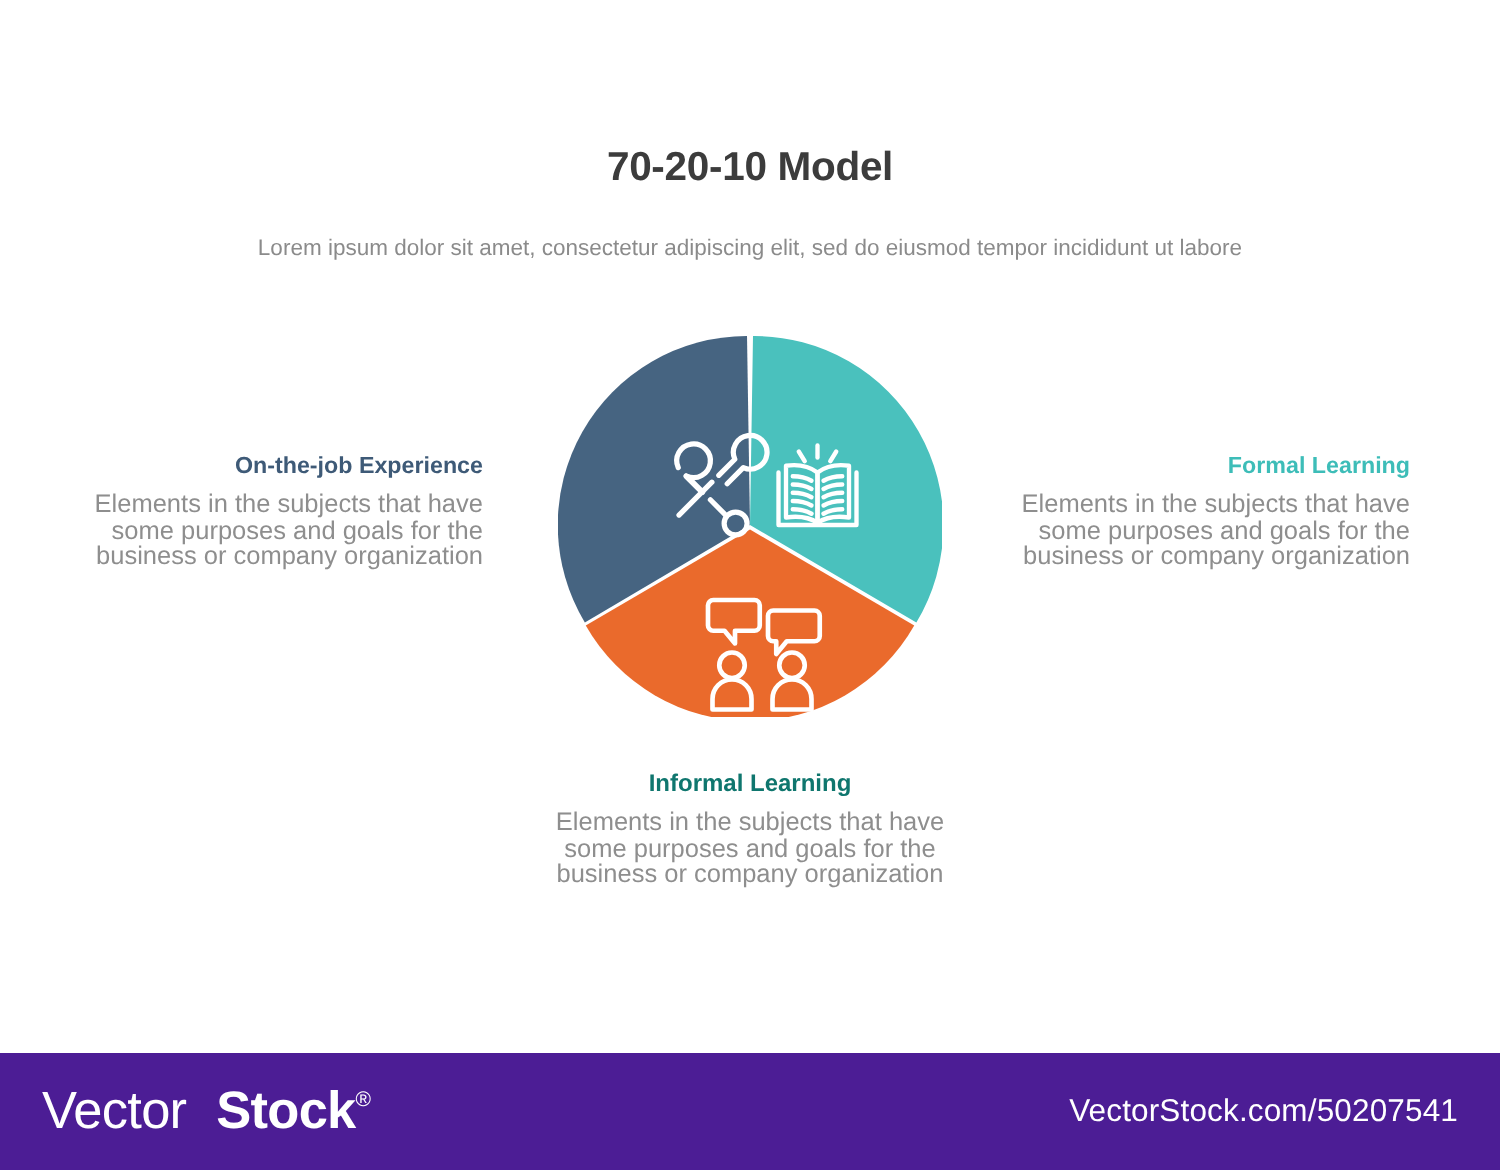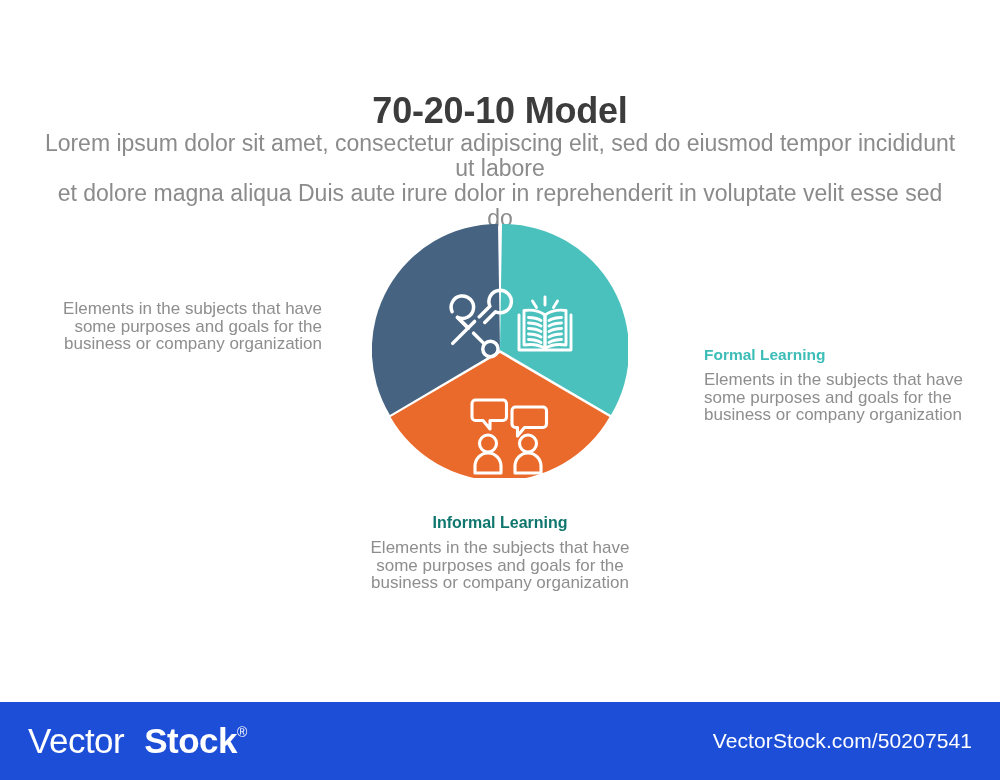--- a/index.html
+++ b/index.html
@@ -23,30 +23,30 @@
   
   #header {
     position: absolute;
     top: 92px;
     left: 0;
     width: 1000px;
     text-align: center;
   }
 
   #title {
-    font-size: 36px;
+    font-size: 27px;
     font-weight: bold;
     color: #3c3c3c;
     letter-spacing: -0.2px;
     line-height: 38px;
   }
 
   #subtitle {
-    margin-top: 1px;
-    font-size: 23px;
+    margin-top: 23px;
+    font-size: 15px;
     color: #8b8b8b;
     line-height: 25px;
     font-weight: 400;
     padding: 0 42px;
   }
 
   
   #chart-area {
     position: absolute;
     left: 372px;
@@ -76,44 +76,43 @@
 
   #label-left {
     left: 60px;
     top: 300px;
     width: 262px;
     text-align: right;
   }
   #label-left .label-title { color: #3e5a77; }
 
   #label-right {
-    left: 704px;
+    left: 678px;
     top: 300px;
     width: 262px;
-    text-align: left;
-    margin-top: 44px;
+    text-align: right;
   }
   #label-right .label-title { color: #3dbdb8; }
 
   #label-bottom {
     left: 369px;
     top: 512px;
     width: 262px;
     text-align: center;
   }
   #label-bottom .label-title { color: #0f766e; font-size: 16px; }
 
   
   #footer {
     position: absolute;
     left: 0;
     bottom: 0;
     width: 1000px;
     height: 78px;
-    background: #1d4ed8;
+    background: #4c1d95;
     display: flex;
     align-items: center;
     justify-content: space-between;
     padding: 0 28px 0 28px;
   }
 
   #wm-logo {
     display: flex;
     align-items: flex-start;
     color: #ffffff;
@@ -139,21 +138,20 @@
 </style>
 </head>
 <body>
 
 <div id="canvas">
 
   <div id="header">
     <div id="title">70-20-10 Model</div>
     <div id="subtitle">
       <div>Lorem ipsum dolor sit amet, consectetur adipiscing elit, sed do eiusmod tempor incididunt ut labore</div>
-      <div>et dolore magna aliqua Duis aute irure dolor in reprehenderit in voluptate velit esse sed do</div>
     </div>
   </div>
 
   <div id="chart-area">
     <svg id="pie-svg" viewBox="0 0 256 256" xmlns="http://www.w3.org/2000/svg">
 
       <g>
         <path d="M 128 128 L 126 2 A 126 126 0 0 0 17.9 193 Z" fill="#466481"></path>
       </g>
 
@@ -210,20 +208,21 @@
         <circle cx="16" cy="45.5" r="8.5"></circle>
         <path d="M 3 75 L 3 68 A 13 13 0 0 1 29 68 L 29 75 Z"></path>
 
         <circle cx="56" cy="45.5" r="8.5"></circle>
         <path d="M 43 75 L 43 68 A 13 13 0 0 1 69 68 L 69 75 Z"></path>
       </g>
     </svg>
   </div>
 
   <div id="label-left" class="label-block">
+    <div class="label-title">On-the-job Experience</div>
     <div class="label-desc">Elements in the subjects that have some purposes and goals for the business or company organization</div>
   </div>
 
   <div id="label-right" class="label-block">
     <div class="label-title">Formal Learning</div>
     <div class="label-desc">Elements in the subjects that have some purposes and goals for the business or company organization</div>
   </div>
 
   <div id="label-bottom" class="label-block">
     <div class="label-title">Informal Learning</div>

